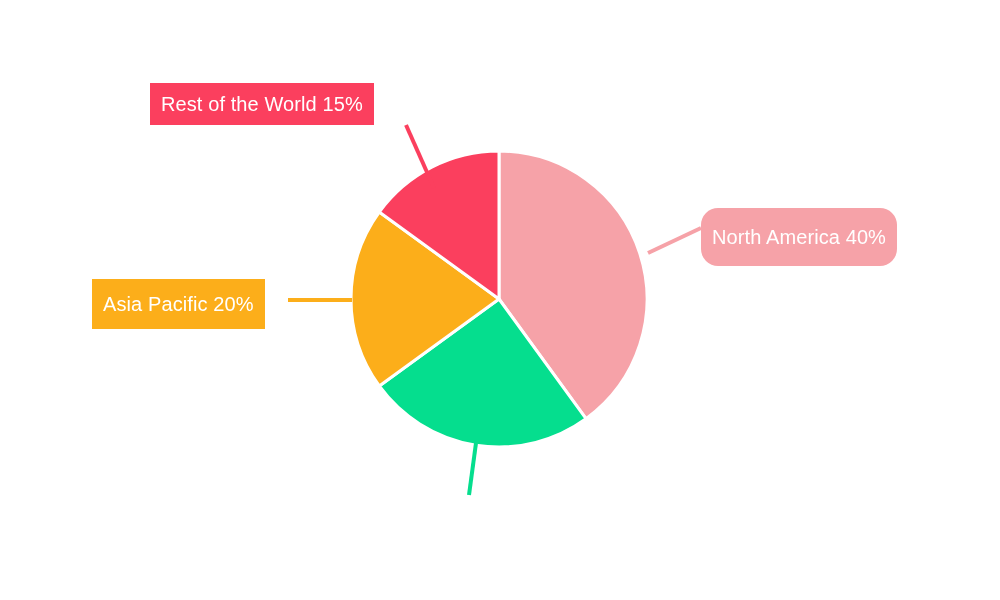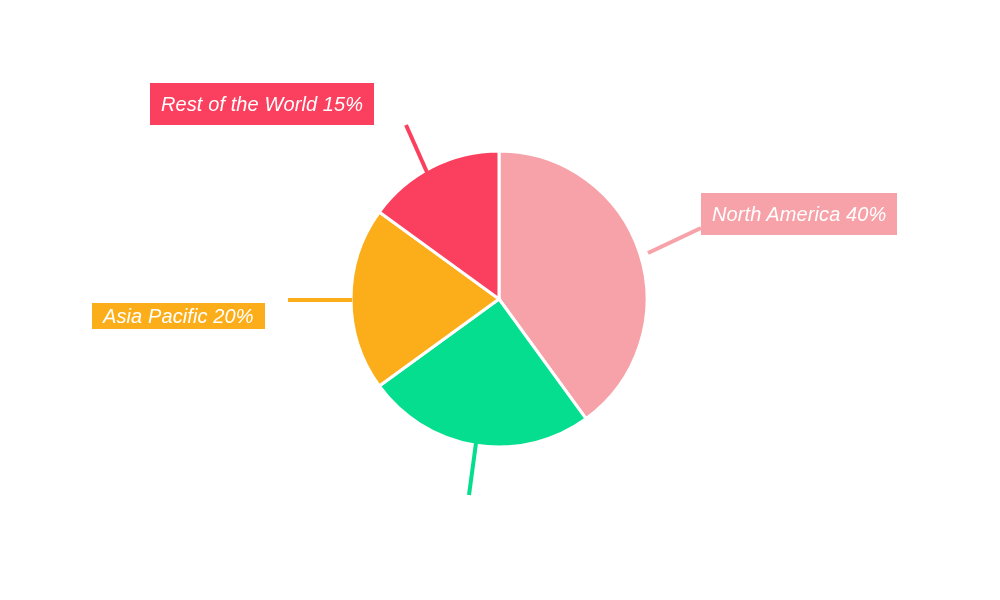--- a/index.html
+++ b/index.html
@@ -27,37 +27,36 @@
     display: flex;
     align-items: center;
     box-sizing: border-box;
     color: #ffffff;
     font-family: "Liberation Sans", sans-serif;
     font-size: 20px;
     line-height: 1;
     letter-spacing: 0.1px;
     white-space: nowrap;
     padding: 0 11px;
-    font-style: italic;
   }
   #callout-north-america {
     left: 701px;
-    top: 193px;
-    height: 42px;
+    top: 208px;
+    height: 58px;
+    border-radius: 17px;
   }
   #callout-europe {
     left: 323px;
     top: 495px;
     height: 42px;
   }
   #callout-asia-pacific {
     left: 92px;
     top: 279px;
-    height: 26px;
-    margin-top: 24px;
+    height: 50px;
   }
   #callout-rest-of-the-world {
     left: 150px;
     top: 83px;
     height: 42px;
   }
 </style>
 </head>
 <body>
 

